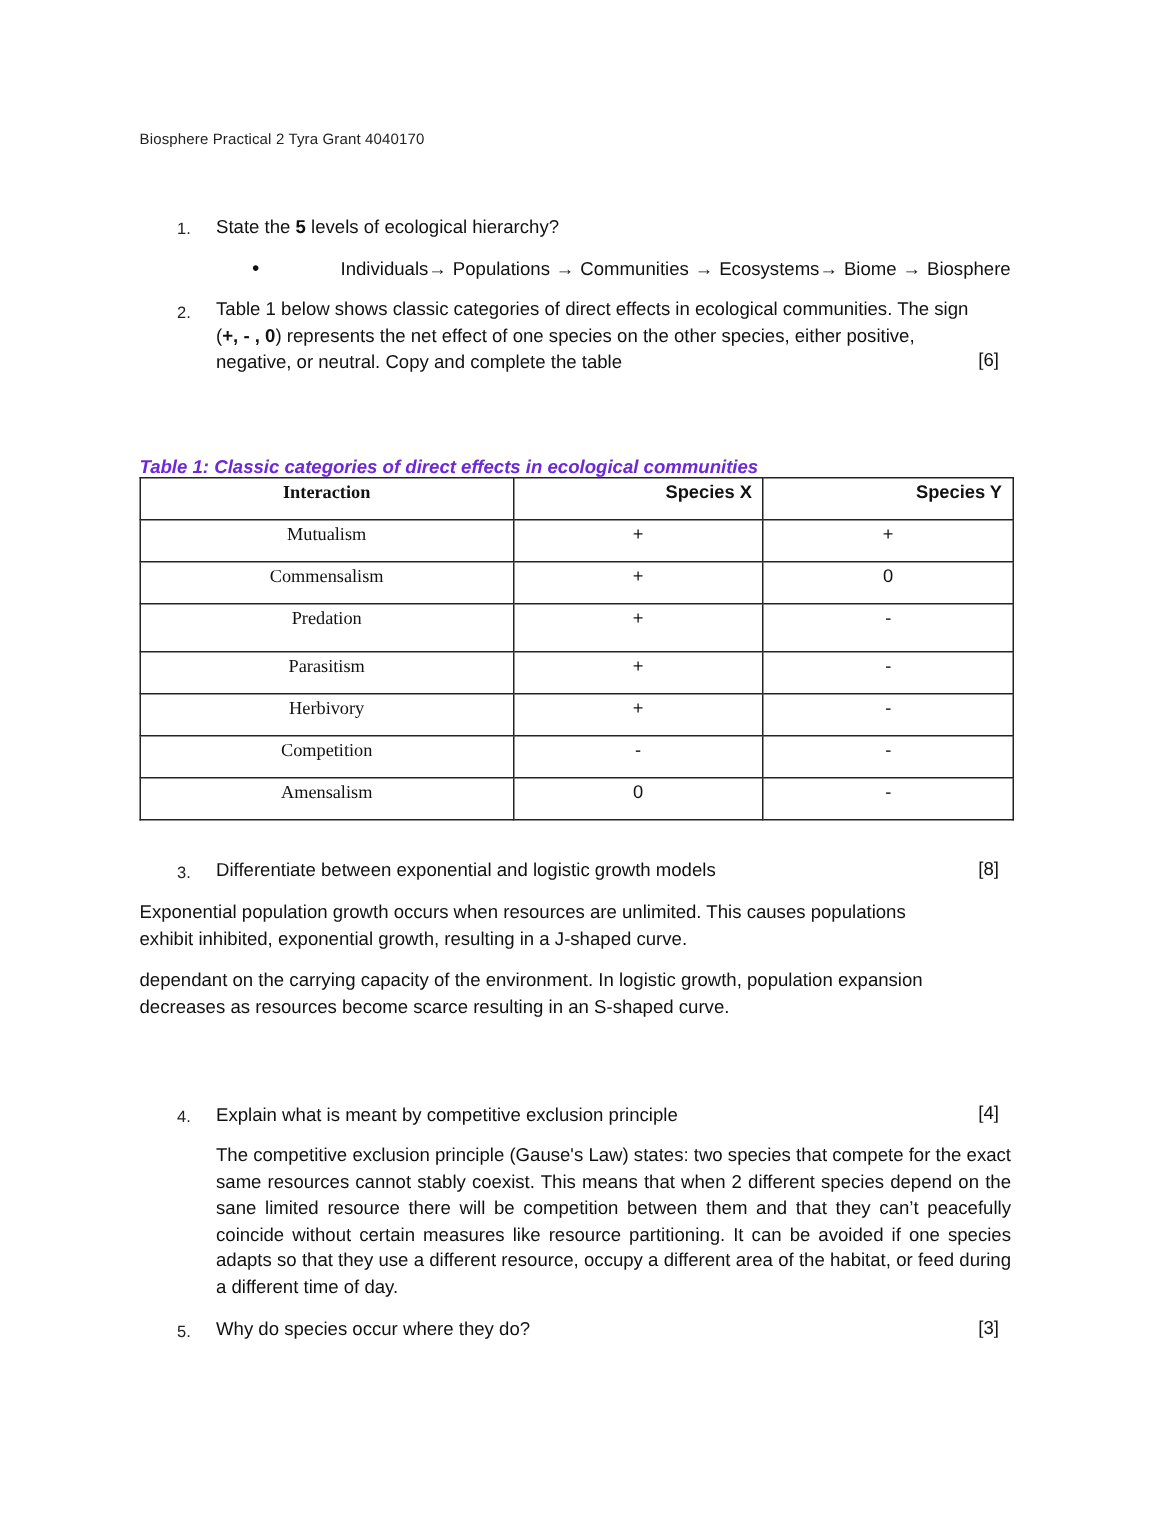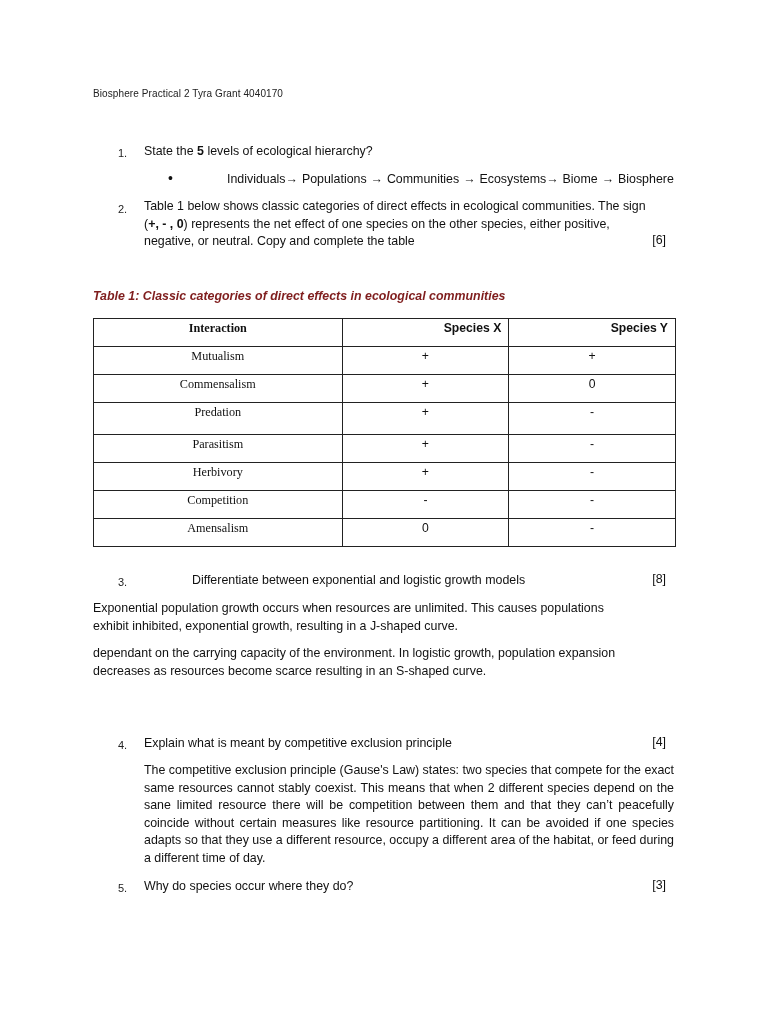--- a/index.html
+++ b/index.html
@@ -35,24 +35,24 @@
     .marks {
       position: absolute;
       right: 102px;
     }
     .bullet {
       position: absolute;
       left: 168px;
       font-size: 14px;
     }
     .caption {
-      left: 93px; top: 289px;
+      left: 93px; top: 304px;
       font-style: italic;
       font-weight: bold;
-      color: #7f1d1d;
+      color: #6d28d9;
       font-size: 12.4px;
     }
     table.effects {
       position: absolute;
       left: 93px;
       top: 318px;
       width: 583px;
       border-collapse: collapse;
       font-size: 12.2px;
     }
@@ -146,21 +146,21 @@
     <tr>
       <td class="first">Amensalism</td>
       <td class="center">0</td>
       <td class="center">-</td>
     </tr>
   </tbody>
 </table>
 
 <div>
   <span class="qnum" style="left:118px; top:576px;">3.</span>
-  <div class="qtext" style="left:144px; top:572px;margin-left:48px;">Differentiate between exponential and logistic growth models</div>
+  <div class="qtext" style="left:144px; top:572px;">Differentiate between exponential and logistic growth models</div>
   <span class="marks" style="top:572px;">[8]</span>
   <div class="para" style="left:93px; top:599px; width:590px;">
     <div>Exponential population growth occurs when resources are unlimited. This causes populations</div>
     <div>exhibit inhibited, exponential growth, resulting in a J-shaped curve.</div>
   </div>
   <div class="para" style="left:93px; top:644px; width:590px;">
     <div>dependant  on the carrying capacity of the environment. In logistic growth, population expansion</div>
     <div>decreases as resources become scarce resulting in an S-shaped curve.</div>
   </div>
 </div>

